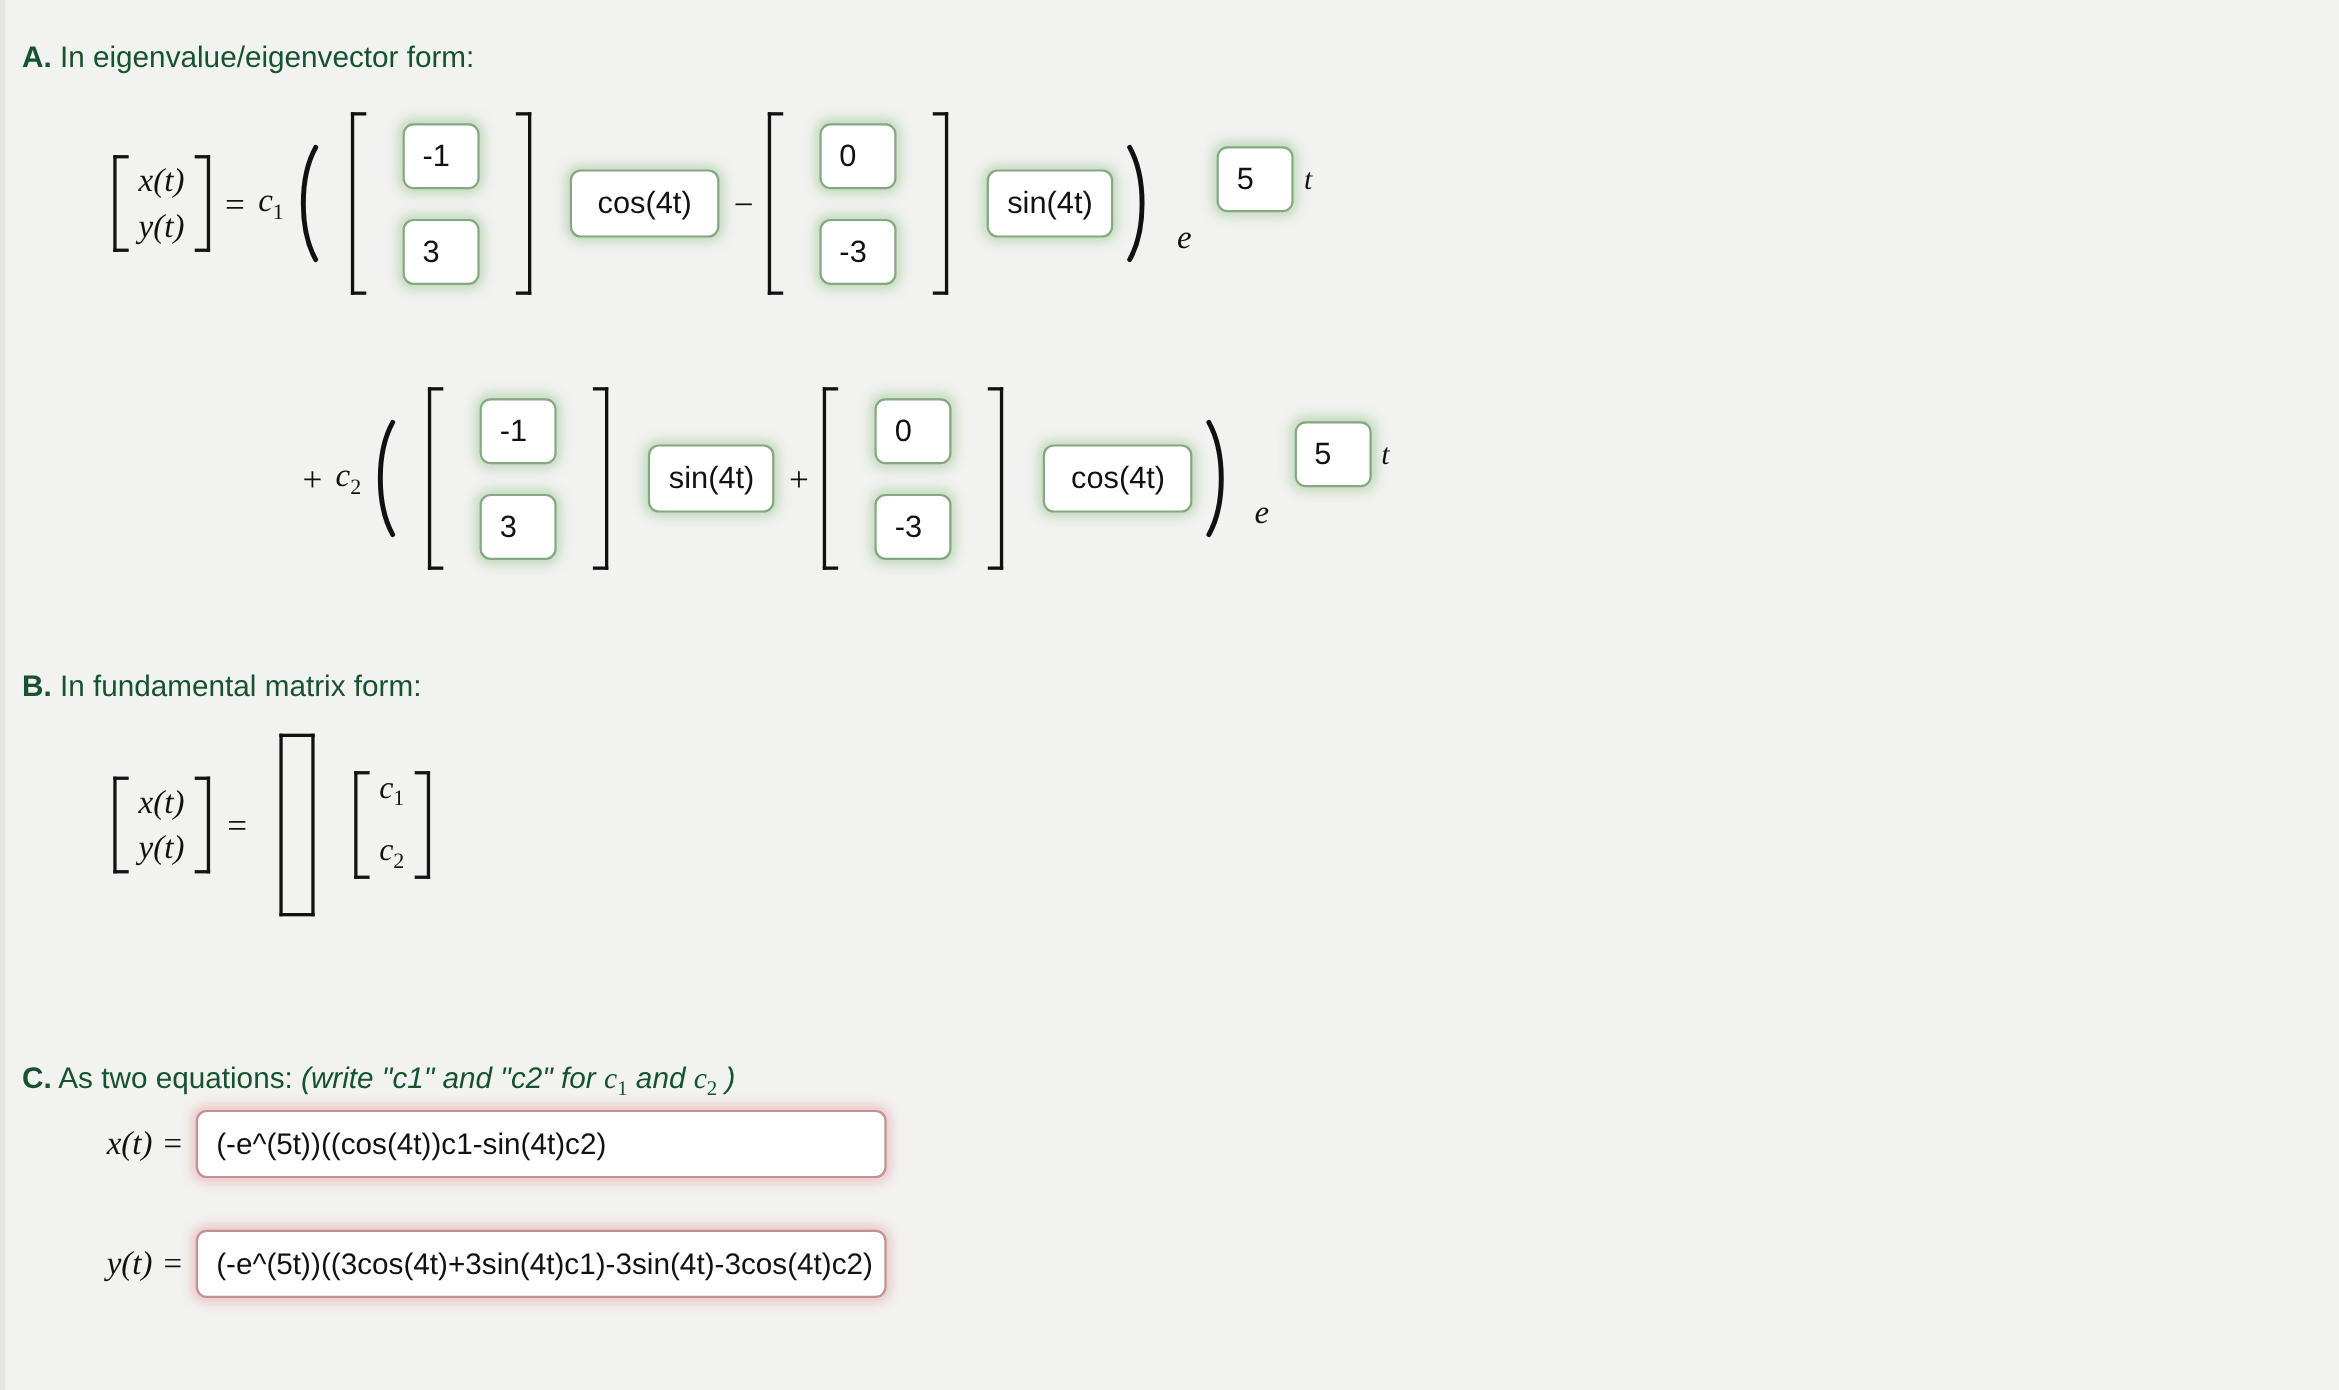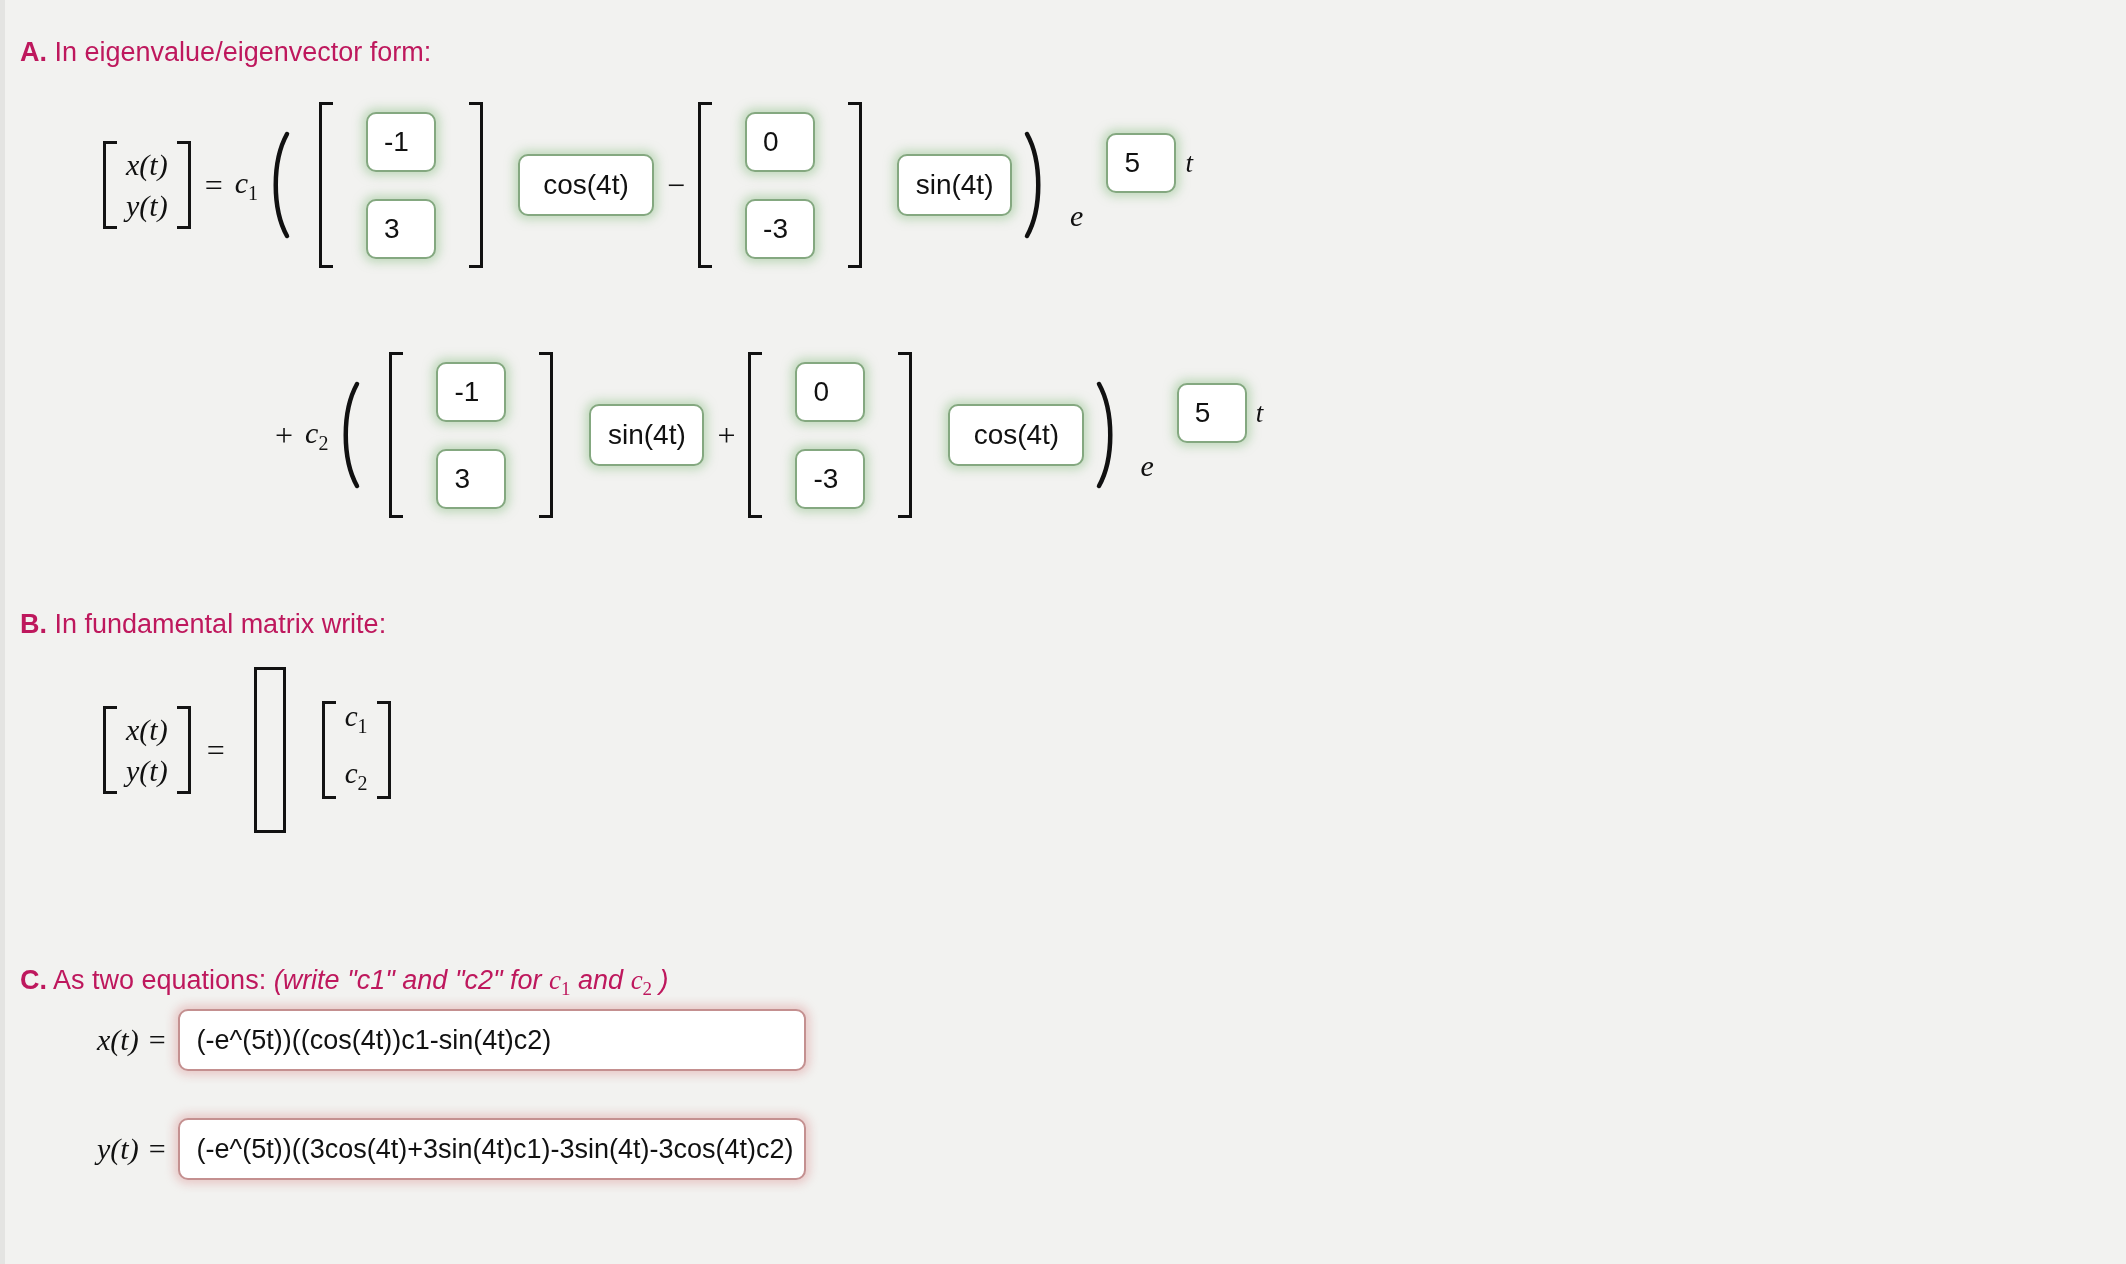--- a/index.html
+++ b/index.html
@@ -7,21 +7,21 @@
     position:relative;
     width:2126px;height:1264px;
     background:#f2f2f0;
     font-family:"Liberation Sans",sans-serif;
     color:#111;
     overflow:hidden;
   }
   .edge-strip{position:absolute;left:0;top:0;bottom:0;width:5px;background:#e4e4e2;}
 
   
-  .heading{position:absolute;left:20px;font-size:27px;line-height:33px;color:#be185d;}
+  .heading{position:absolute;left:20px;font-size:27px;line-height:33px;color:#14532d;}
   .heading b{font-weight:bold;}
   .heading .note{font-style:italic;}
   .serif-c{font-family:"Liberation Serif",serif;font-style:italic;font-size:27px;}
   .serif-c sub{font-size:19px;font-style:normal;font-family:"Liberation Serif",serif;}
 
   
   .eqrow{position:absolute;display:flex;align-items:center;}
 
   
   .m{font-family:"Liberation Serif",serif;font-style:italic;}
@@ -151,21 +151,21 @@
       <path d="M4 4 C19 31 19 79 4 106" fill="none" stroke="#111" stroke-width="4.5" stroke-linecap="round"></path>
     </svg>
   <span class="m ebase" style="margin-left:19px;">e</span>
   <span class="supgrp" style="margin-left:23px;">
     <input type="text" class="exp-input ok" value="5" style="">
     <span class="m tvar">t</span>
   </span>
 </div>
 
 <div class="heading" style="top:608px;">
-  <b>B.</b><span> In fundamental matrix write:</span>
+  <b>B.</b><span> In fundamental matrix form:</span>
 </div>
 
 <div class="eqrow" style="left:103px;top:667px;height:166px;">
   <span class="smat" style="height:88px;">
     <span class="sq-l"></span>
     <span class="rows">
       <span class="m">x(t)</span>
       <span class="m">y(t)</span>
     </span>
     <span class="sq-r"></span>

